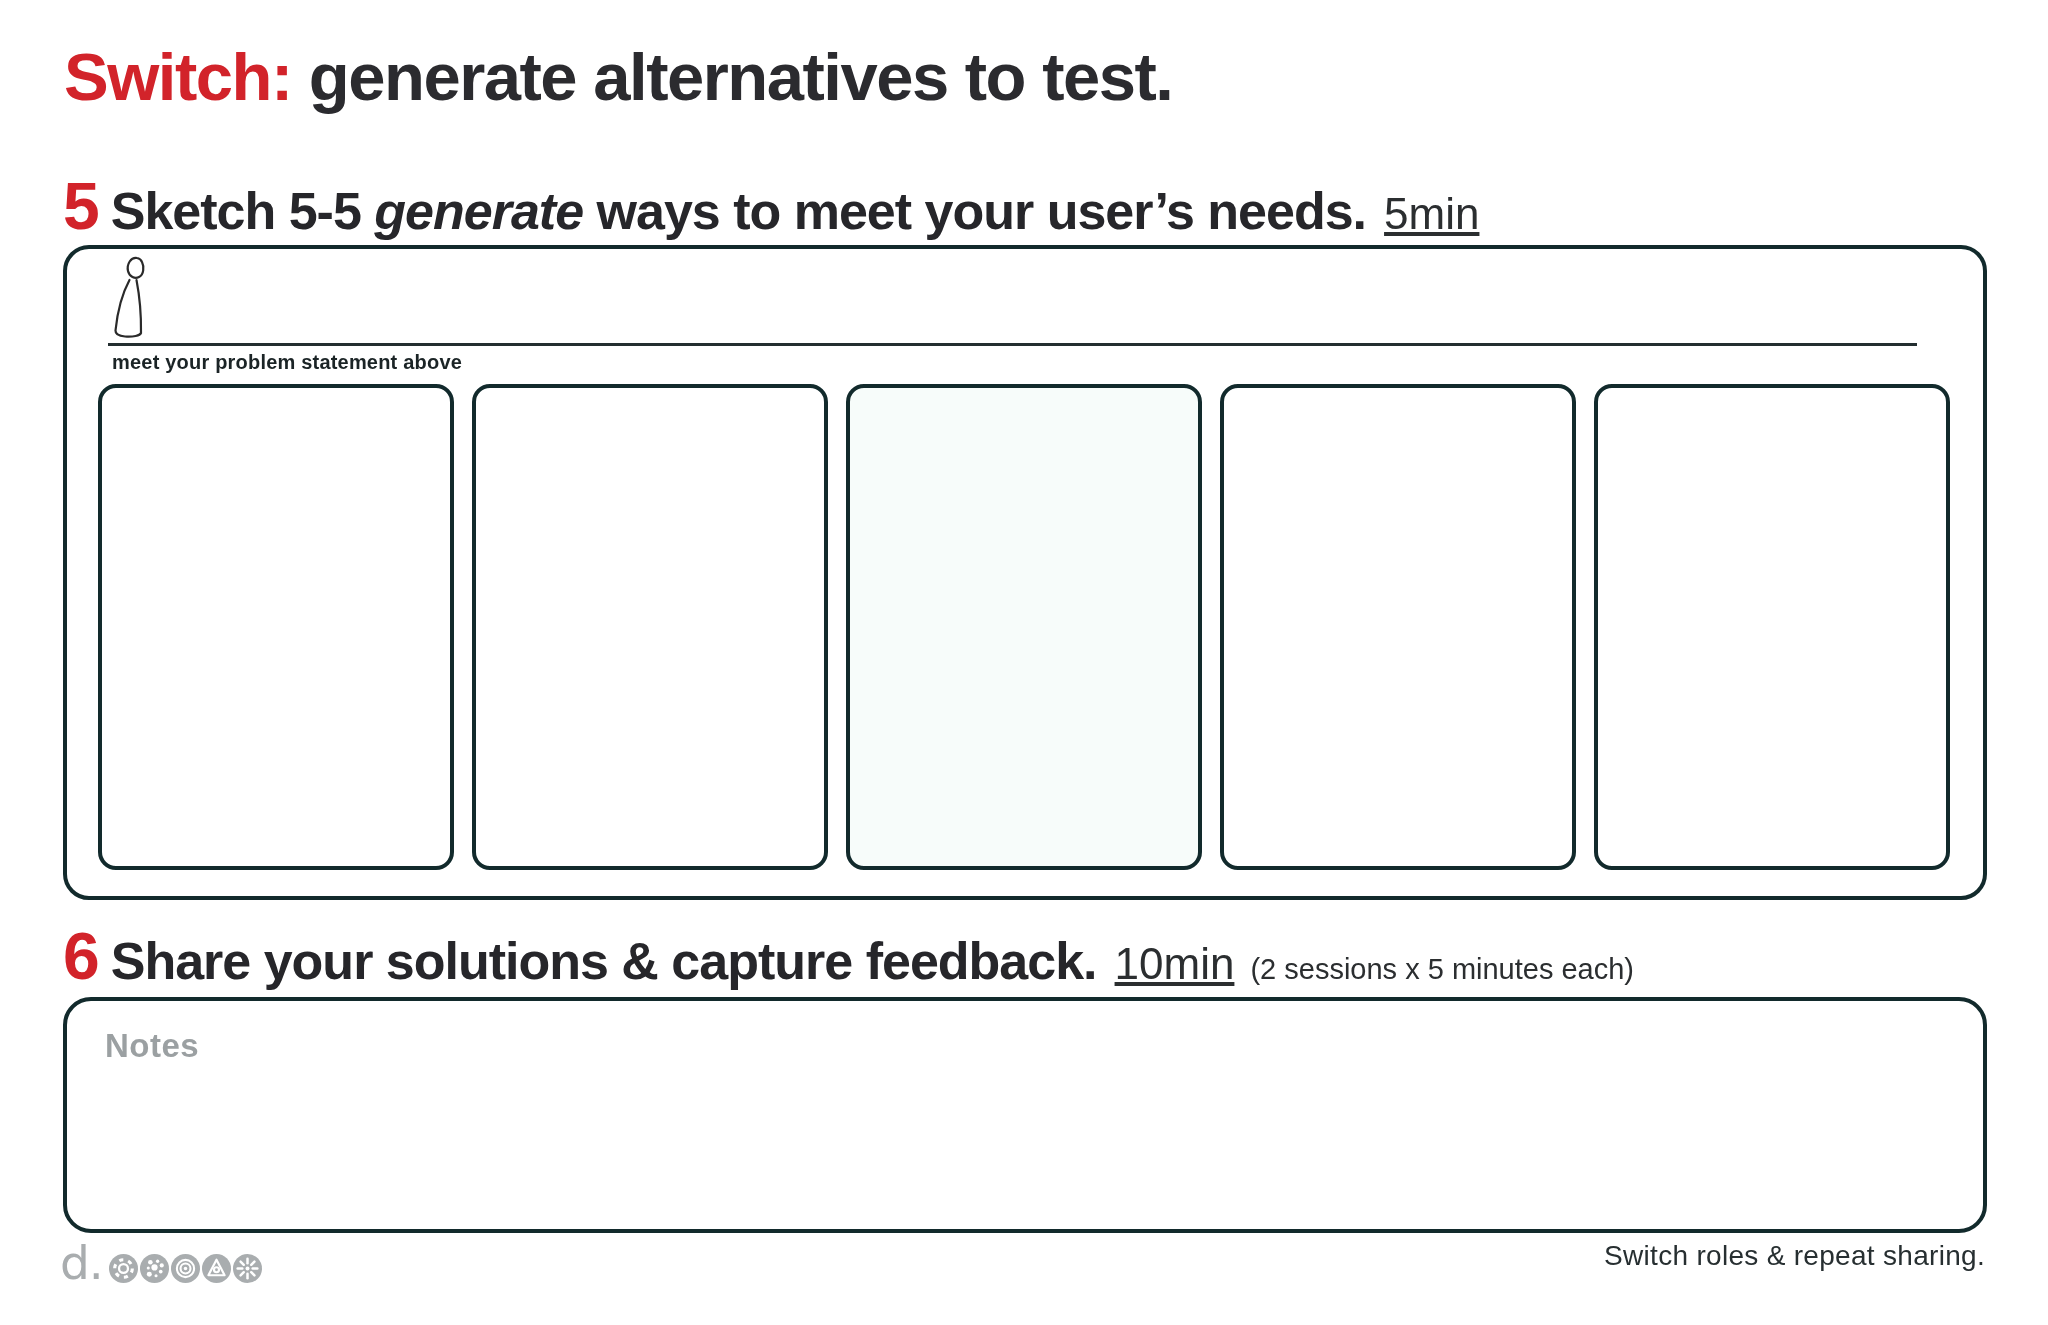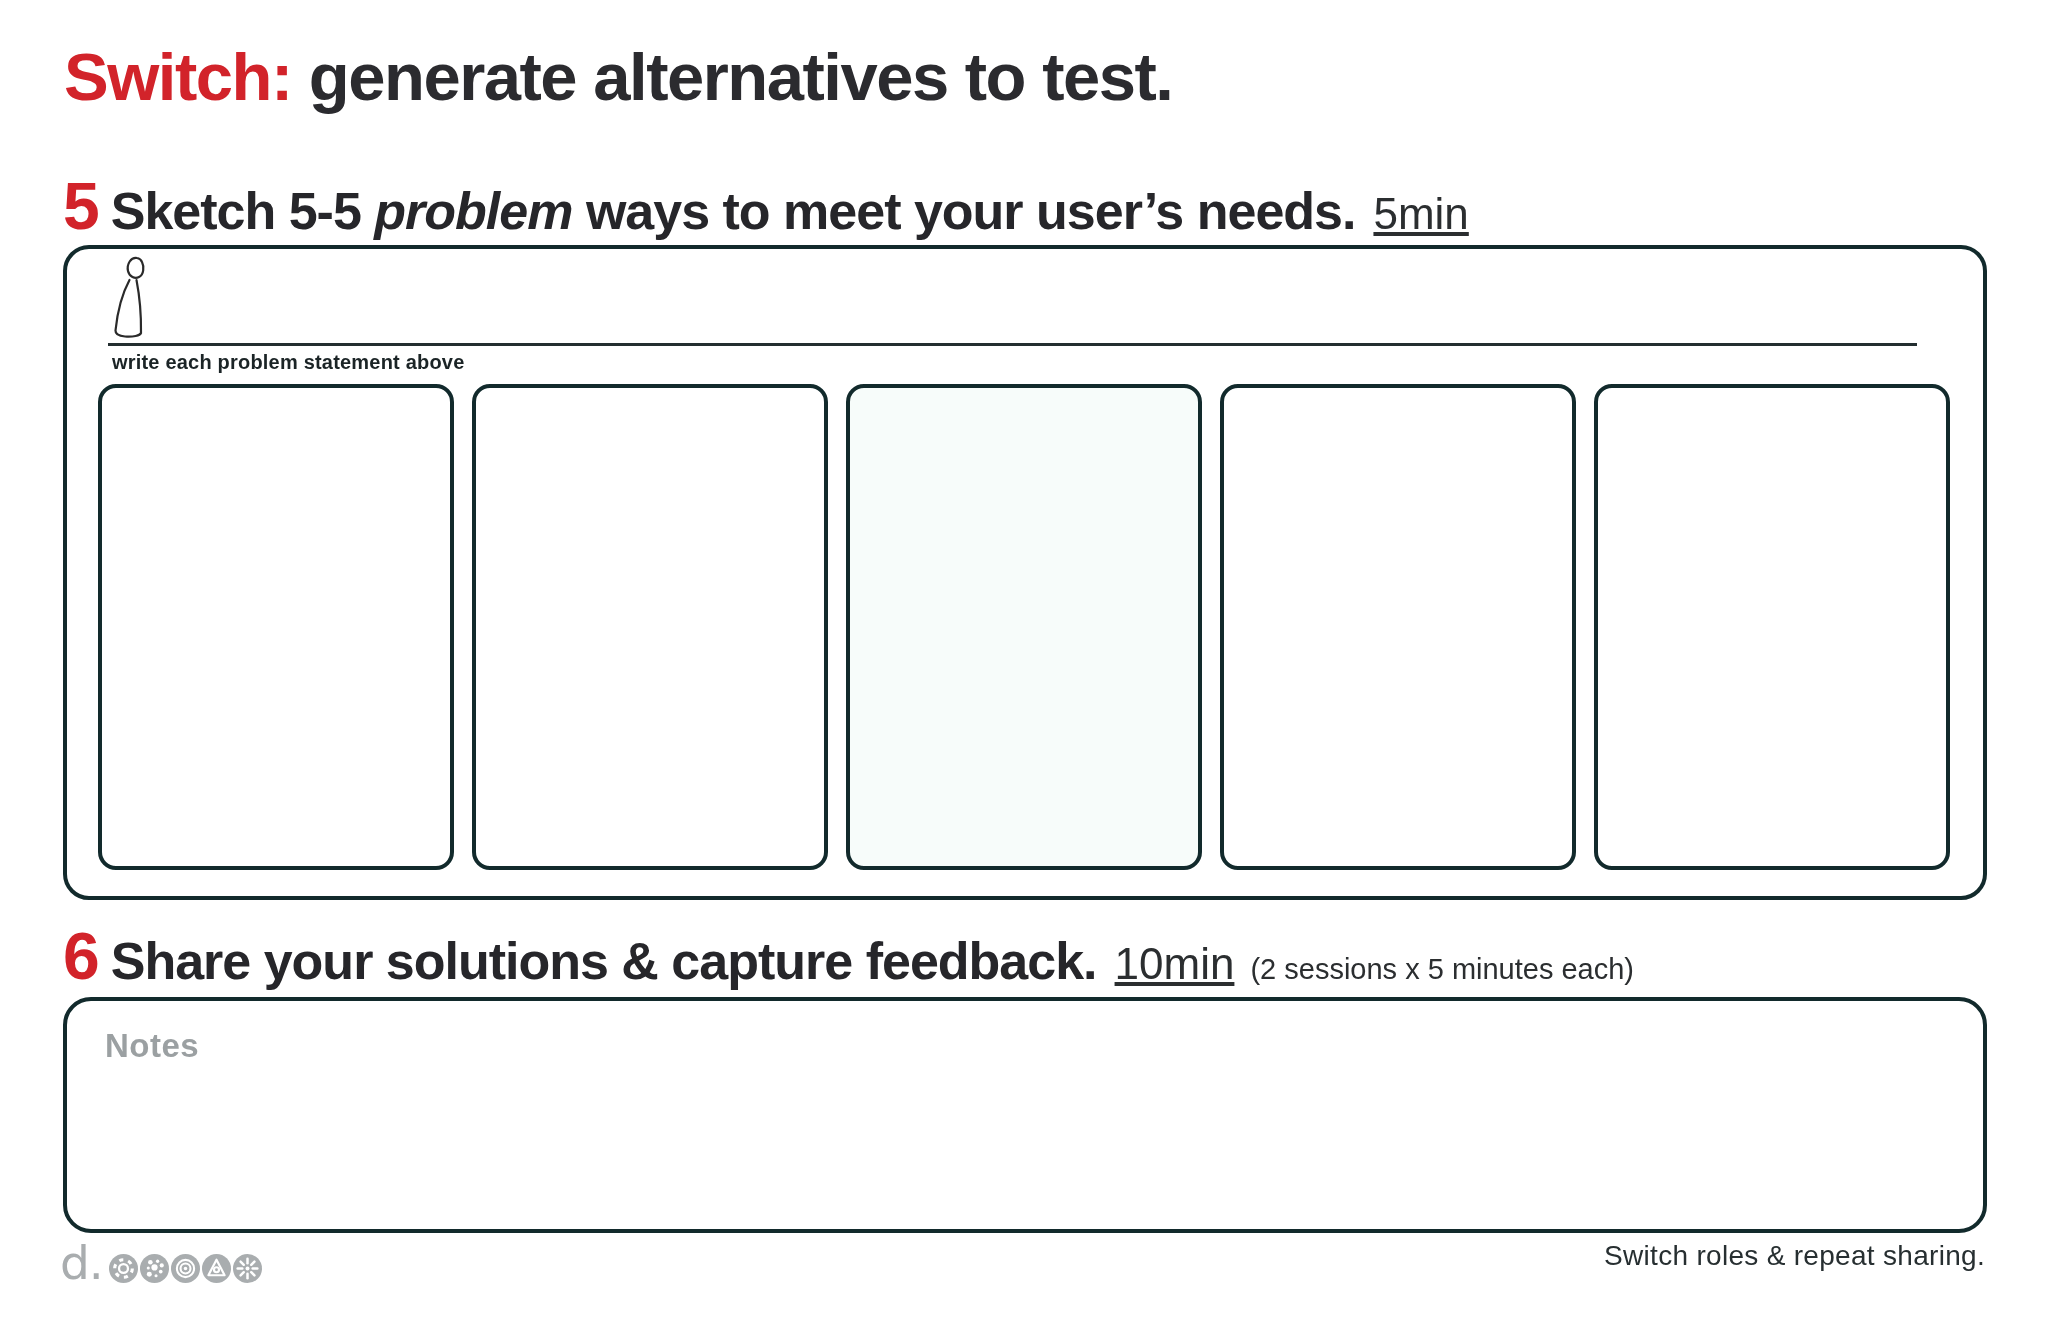--- a/index.html
+++ b/index.html
@@ -87,33 +87,33 @@
 </style>
 </head>
 <body>
 
 <div>
 
   <h1 class="page-title"><span class="accent">Switch:</span><span> generate alternatives to test.</span></h1>
 
   <div class="step-head" id="step5-head">
     <span class="num">5</span>
-    <span class="stitle"><span>Sketch 5-5 </span><em>problem</em><span> ways to meet your user’s needs.</span></span>
+    <span class="stitle"><span>Sketch 5-5 </span><em>generate</em><span> ways to meet your user’s needs.</span></span>
     <span class="duration">5min</span>
   </div>
 
   <div class="frame" id="sketch-frame">
 
     <svg id="stick-figure" viewBox="0 0 56 84" fill="none" stroke="#2a2a2a" stroke-width="2.2" stroke-linecap="round">
       <path d="M30 3 C24 2 19.5 9 21 16 C22.3 21.8 28 24 32 22 C37 19.6 37.2 11.5 35 7 C34 4.6 32.5 3.3 30 3 Z"></path>
       <path d="M22.5 25 C16 37 10.5 56 8.5 75.5 C8.3 79 12 81 18 81.5 C26 82.2 33 80.5 34 78 C34.3 58 32 38 29.5 25"></path>
     </svg>
 
     <div id="problem-line"></div>
-    <div id="problem-caption">write each problem statement above</div>
+    <div id="problem-caption">meet your problem statement above</div>
 
     <div class="sketch-box" id="sketch-box-1"></div>
     <div class="sketch-box" id="sketch-box-2"></div>
     <div class="sketch-box tint" id="sketch-box-3"></div>
     <div class="sketch-box" id="sketch-box-4"></div>
     <div class="sketch-box" id="sketch-box-5"></div>
   </div>
 
   <div class="step-head" id="step6-head">
     <span class="num">6</span>

